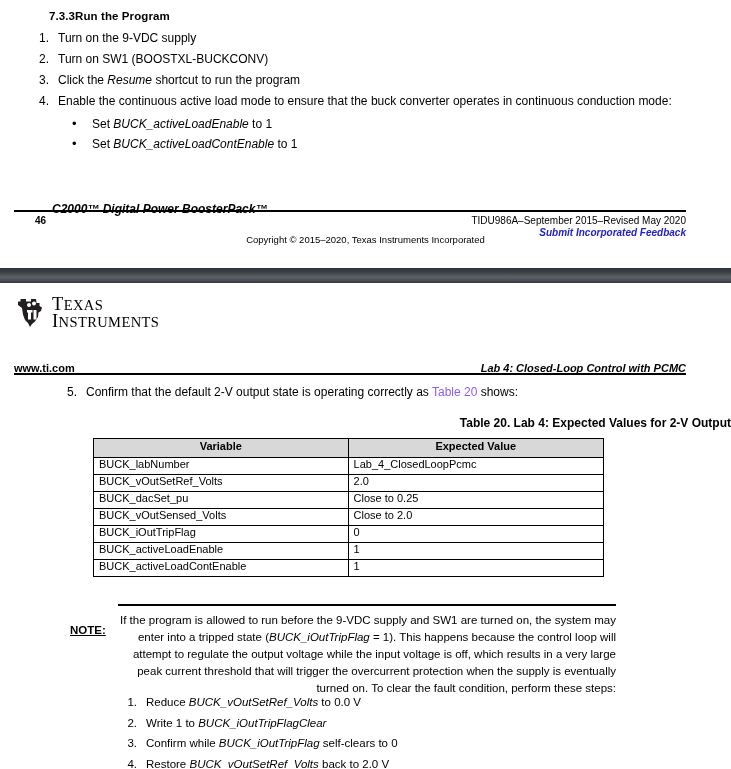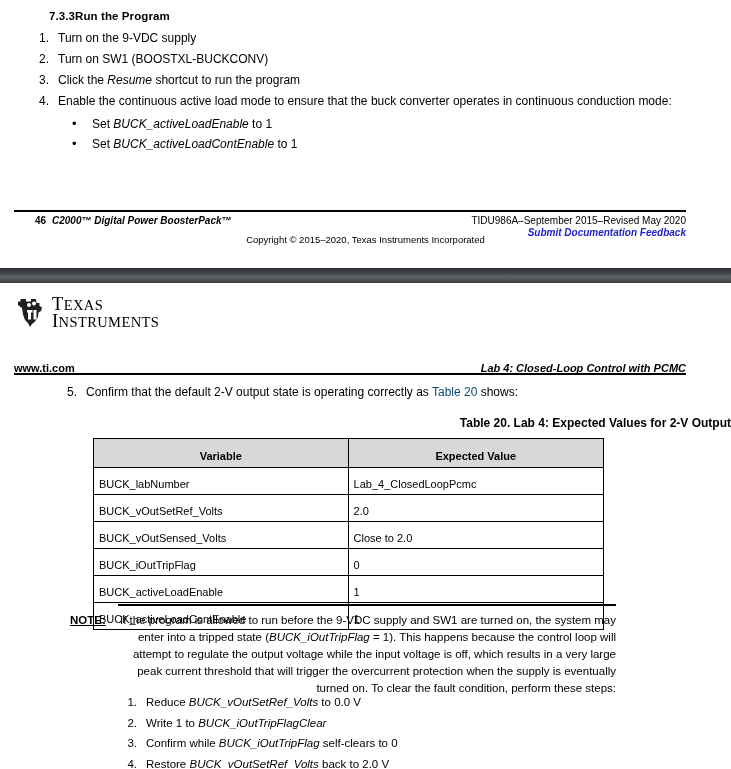--- a/index.html
+++ b/index.html
@@ -13,21 +13,21 @@
     height: 769px;
     position: relative;
     font-family: "Liberation Sans", sans-serif;
     color: #000000;
     overflow: hidden;
     -webkit-font-smoothing: antialiased;
   }
 
   
   .it { font-style: italic; }
-  .lnk-blue { color: #0c4a6e; }
+  .lnk-blue { color: #8b5cf6; }
 
   
   #page-top {
     position: absolute;
     left: 0; top: 0;
     width: 731px;
     height: 268px;
   }
 
   .sec-head {
@@ -83,22 +83,22 @@
   }
   .footer-pageno {
     position: absolute;
     left: 14px; top: 215px;
     font-size: 10px;
     font-weight: bold;
     margin-left: 21px;
   }
   .footer-title {
     position: absolute;
-    left: 52px; top: 215px;
-    font-size: 10px;
+    left: 52px; top: 202px;
+    font-size: 12px;
     font-style: italic;
     font-weight: bold;
   }
   .footer-doc {
     position: absolute;
     right: 45px; top: 215px;
     font-size: 10px;
     text-align: right;
     white-space: nowrap;
   }
@@ -214,21 +214,21 @@
   }
   table.vals {
     position: absolute;
     left: 93px; top: 155px;
     width: 511px;
     border-collapse: collapse;
     font-size: 11px;
   }
   table.vals th, table.vals td {
     border: 1px solid #000;
-    padding: 10px 5px 3px 5px;
+    padding: 0 5px 3px 5px;
     height: 13px;
     line-height: 13px;
     text-align: left;
     font-weight: normal;
   }
   table.vals thead th {
     background: #d8d8d8;
     font-weight: bold;
     text-align: center;
     height: 15px;
@@ -246,21 +246,21 @@
   }
   .note {
     position: absolute;
     left: 70px; top: 329px;
     width: 560px;
     font-size: 11.5px;
     line-height: 17px;
   }
   .note .note-label {
     position: absolute;
-    left: 0; top: 0;
+    left: 0; top: 10px;
     font-weight: bold;
     text-decoration: underline;
   }
   .note .note-body {
     margin-left: 48px;
     width: 498px;
     text-align: right;
   }
   .note-steps {
     position: absolute;
@@ -297,21 +297,21 @@
       <div class="oitem"><span class="mk">4.</span><span><span>Enable the continuous active load mode to ensure that the buck converter operates in continuous conduction mode:</span></span><div class="ulist">
           <div class="uitem"><span class="mk">•</span><span><span>Set </span><span class="it">BUCK_activeLoadEnable</span><span> to 1</span></span></div>
           <div class="uitem"><span class="mk">•</span><span><span>Set </span><span class="it">BUCK_activeLoadContEnable</span><span> to 1</span></span></div>
         </div></div>
     </div>
 
   <div class="footer-rule"></div>
   <div class="footer-pageno">46</div>
   <div class="footer-title">C2000™ Digital Power BoosterPack™</div>
   <div class="footer-doc">TIDU986A–September 2015–Revised May 2020</div>
-  <div class="footer-feedback">Submit Documentation Feedback</div>
+  <div class="footer-feedback">Submit Incorporated Feedback</div>
   <div class="footer-copy">Copyright © 2015–2020, Texas Instruments Incorporated</div>
 
 </div>
 
 <div id="page-band"></div>
 
 <div id="page-bottom">
 
   <div class="ti-logo">
     <span class="mark">
@@ -353,20 +353,24 @@
     <tbody id="tbl-body">
         <tr>
           <td>BUCK_labNumber</td>
           <td>Lab_4_ClosedLoopPcmc</td>
         </tr>
         <tr>
           <td>BUCK_vOutSetRef_Volts</td>
           <td>2.0</td>
         </tr>
         <tr>
+          <td>BUCK_dacSet_pu</td>
+          <td>Close to 0.25</td>
+        </tr>
+        <tr>
           <td>BUCK_vOutSensed_Volts</td>
           <td>Close to 2.0</td>
         </tr>
         <tr>
           <td>BUCK_iOutTripFlag</td>
           <td>0</td>
         </tr>
         <tr>
           <td>BUCK_activeLoadEnable</td>
           <td>1</td>

